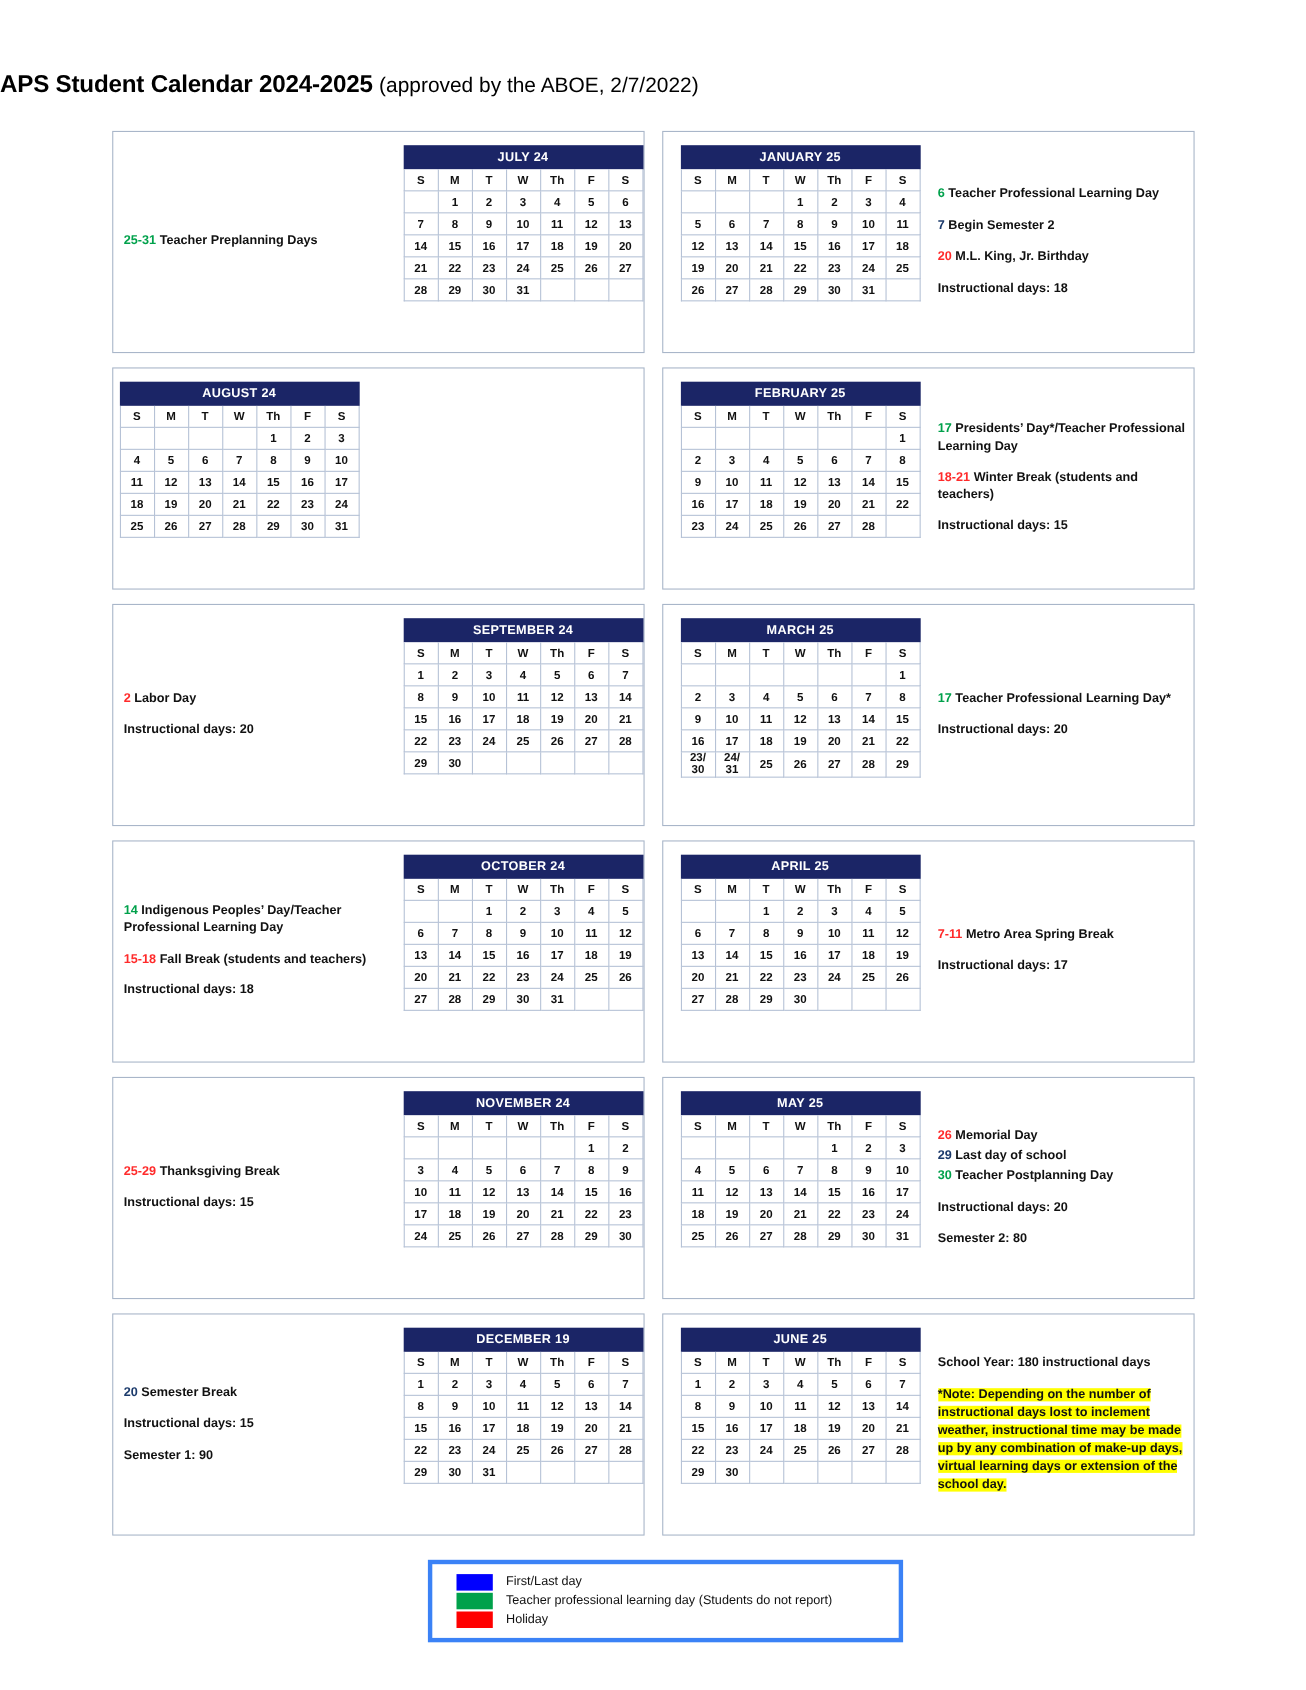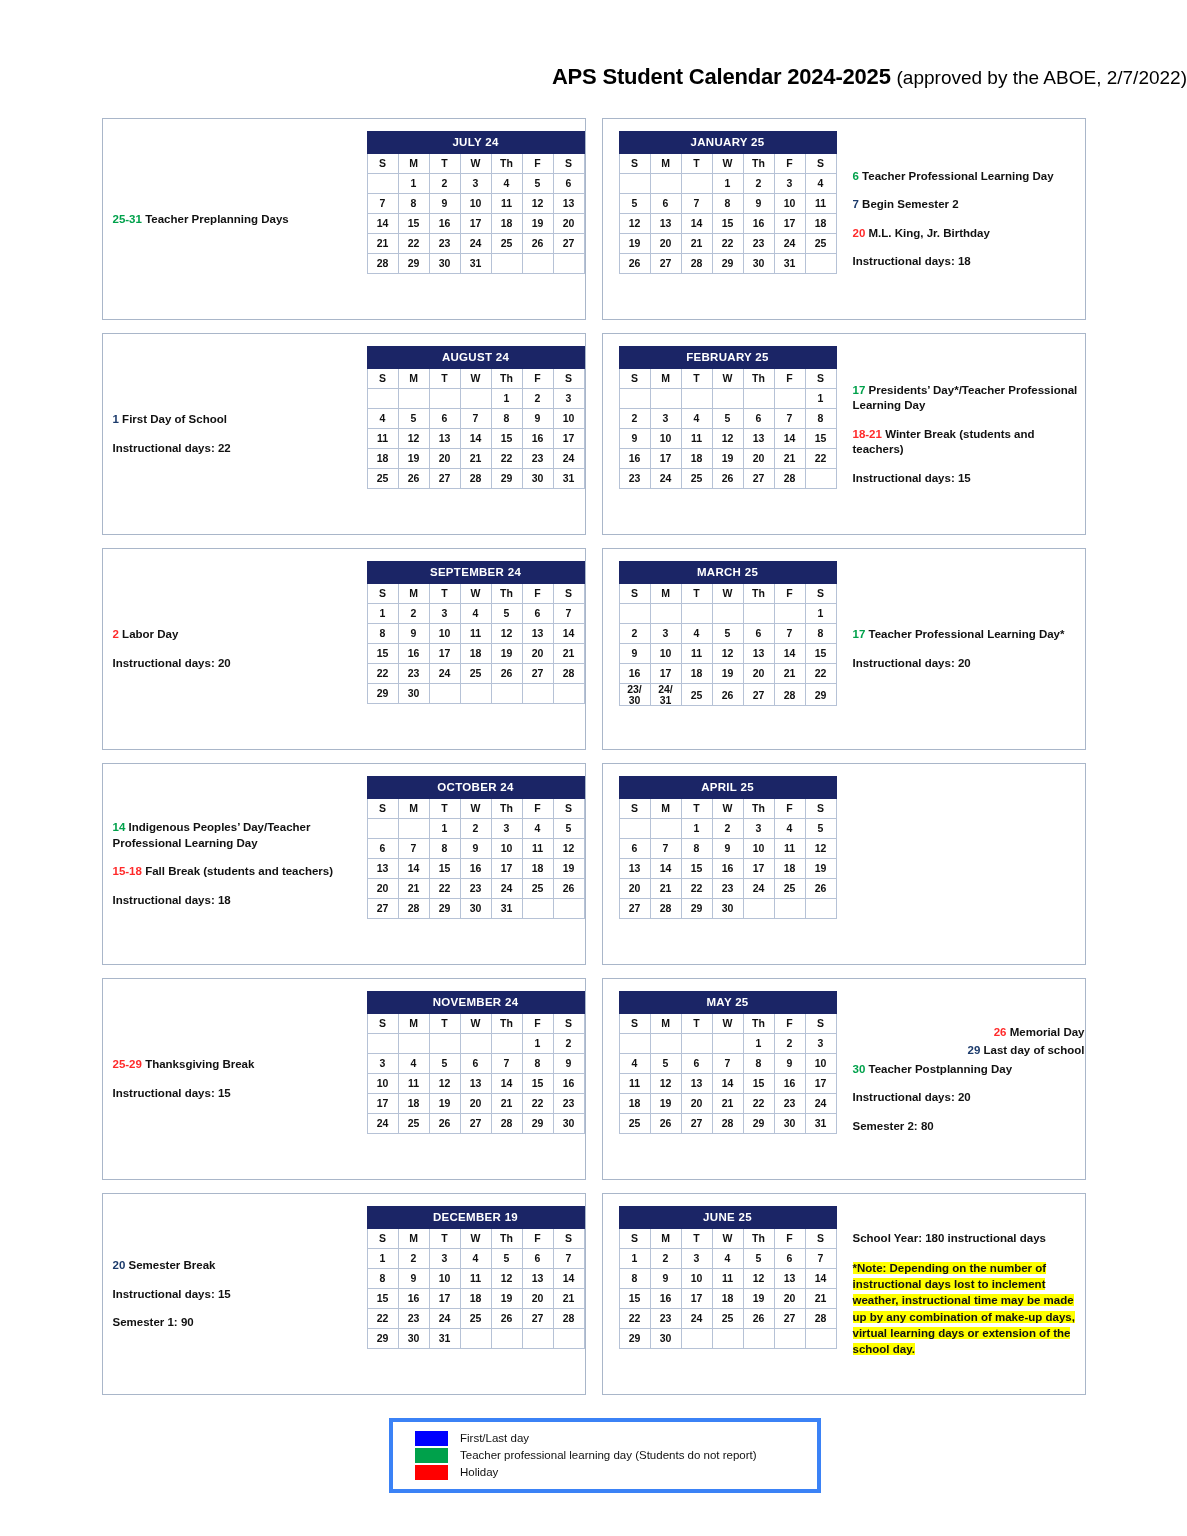--- a/index.html
+++ b/index.html
@@ -11,21 +11,21 @@
     width: 1187px;
     height: 1536px;
     font-family: "Liberation Sans", sans-serif;
     color: #000000;
     position: relative;
     overflow: hidden;
   }
 
   
   .page-title {
-    text-align: right;
+    text-align: left;
     padding-top: 64px;
     font-size: 21px;
     line-height: 1.2;
     white-space: nowrap;
   }
   .page-title .t-main {
     font-weight: bold;
     font-size: 22px;
     letter-spacing: -0.2px;
   }
@@ -131,21 +131,21 @@
   }
 
   
   .note-line {
     font-size: 11.5px;
     font-weight: bold;
     line-height: 1.35;
     margin-bottom: 13px;
     color: #111111;
   }
-  .note-line.tight { margin-bottom: 3px; text-align: right; }
+  .note-line.tight { margin-bottom: 3px; }
   .note-line:last-child { margin-bottom: 0; }
   .note-line .num { font-weight: bold; }
   .num.c-green { color: #00a14b; }
   .num.c-red   { color: #ff2a2a; }
   .num.c-navy  { color: #1b3a6b; }
 
   .note-highlight {
     background: #ffff00;
     display: inline;
     box-decoration-break: clone;
@@ -394,24 +394,20 @@
               <td class="">26</td>
               <td class="">27</td>
               <td class="">28</td>
               <td class="">29</td>
               <td class="">30</td>
               <td class="">31</td>
             </tr>
           </tbody>
         </table>
       </div>
-      <div class="notes-col">
-        <div class="note-line"><span class="num c-navy">1</span> <span>First Day of School</span></div>
-        <div class="note-line"><span>Instructional days:  22</span></div>
-      </div>
     </div>
     <div class="month-panel right-notes">
       <div class="cal-col">
         <div class="month-title">FEBRUARY 25</div>
         <table class="month">
           <thead>
             <tr>
               <th>S</th>
               <th>M</th>
               <th>T</th>
@@ -741,20 +737,24 @@
               <td class="">28</td>
               <td class="">29</td>
               <td class="">30</td>
               <td class="empty">&nbsp;</td>
               <td class="empty">&nbsp;</td>
               <td class="empty">&nbsp;</td>
             </tr>
           </tbody>
         </table>
       </div>
+      <div class="notes-col">
+        <div class="note-line"><span class="num c-red">7-11</span> <span>Metro Area Spring Break</span></div>
+        <div class="note-line"><span>Instructional days: 17</span></div>
+      </div>
     </div>
     <div class="month-panel left-notes">
       <div class="cal-col">
         <div class="month-title">NOVEMBER 24</div>
         <table class="month">
           <thead>
             <tr>
               <th>S</th>
               <th>M</th>
               <th>T</th>

